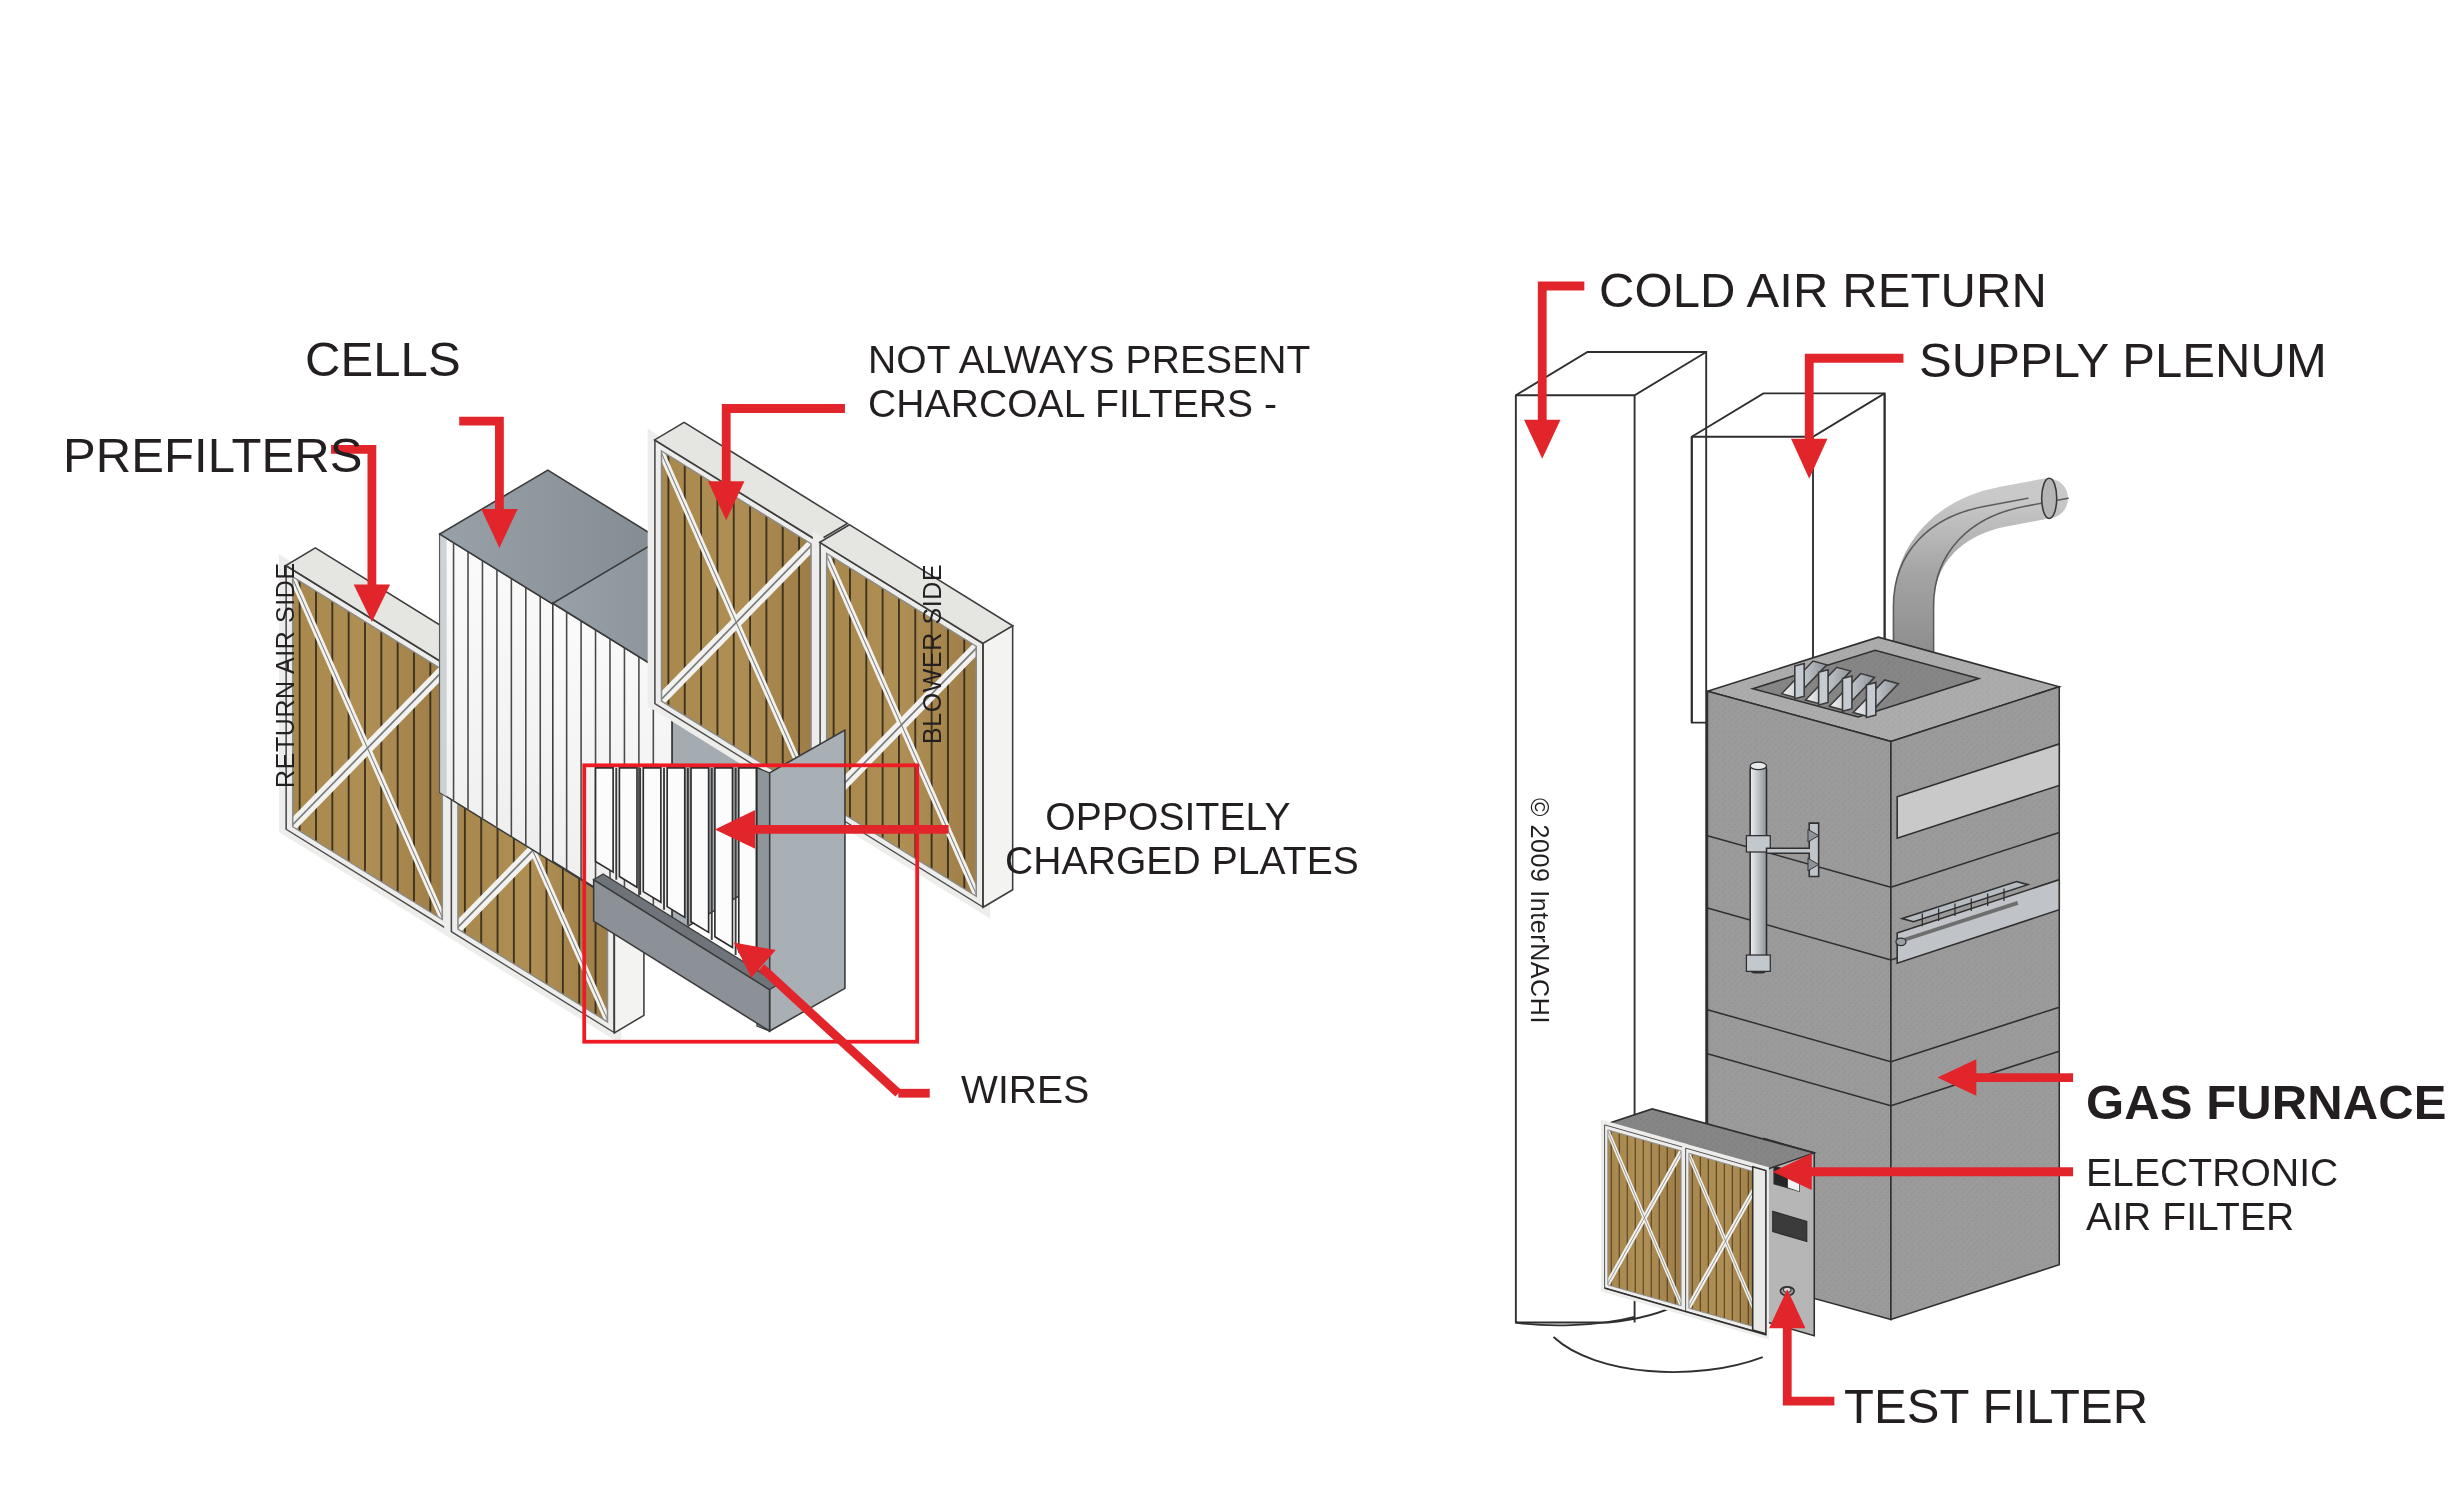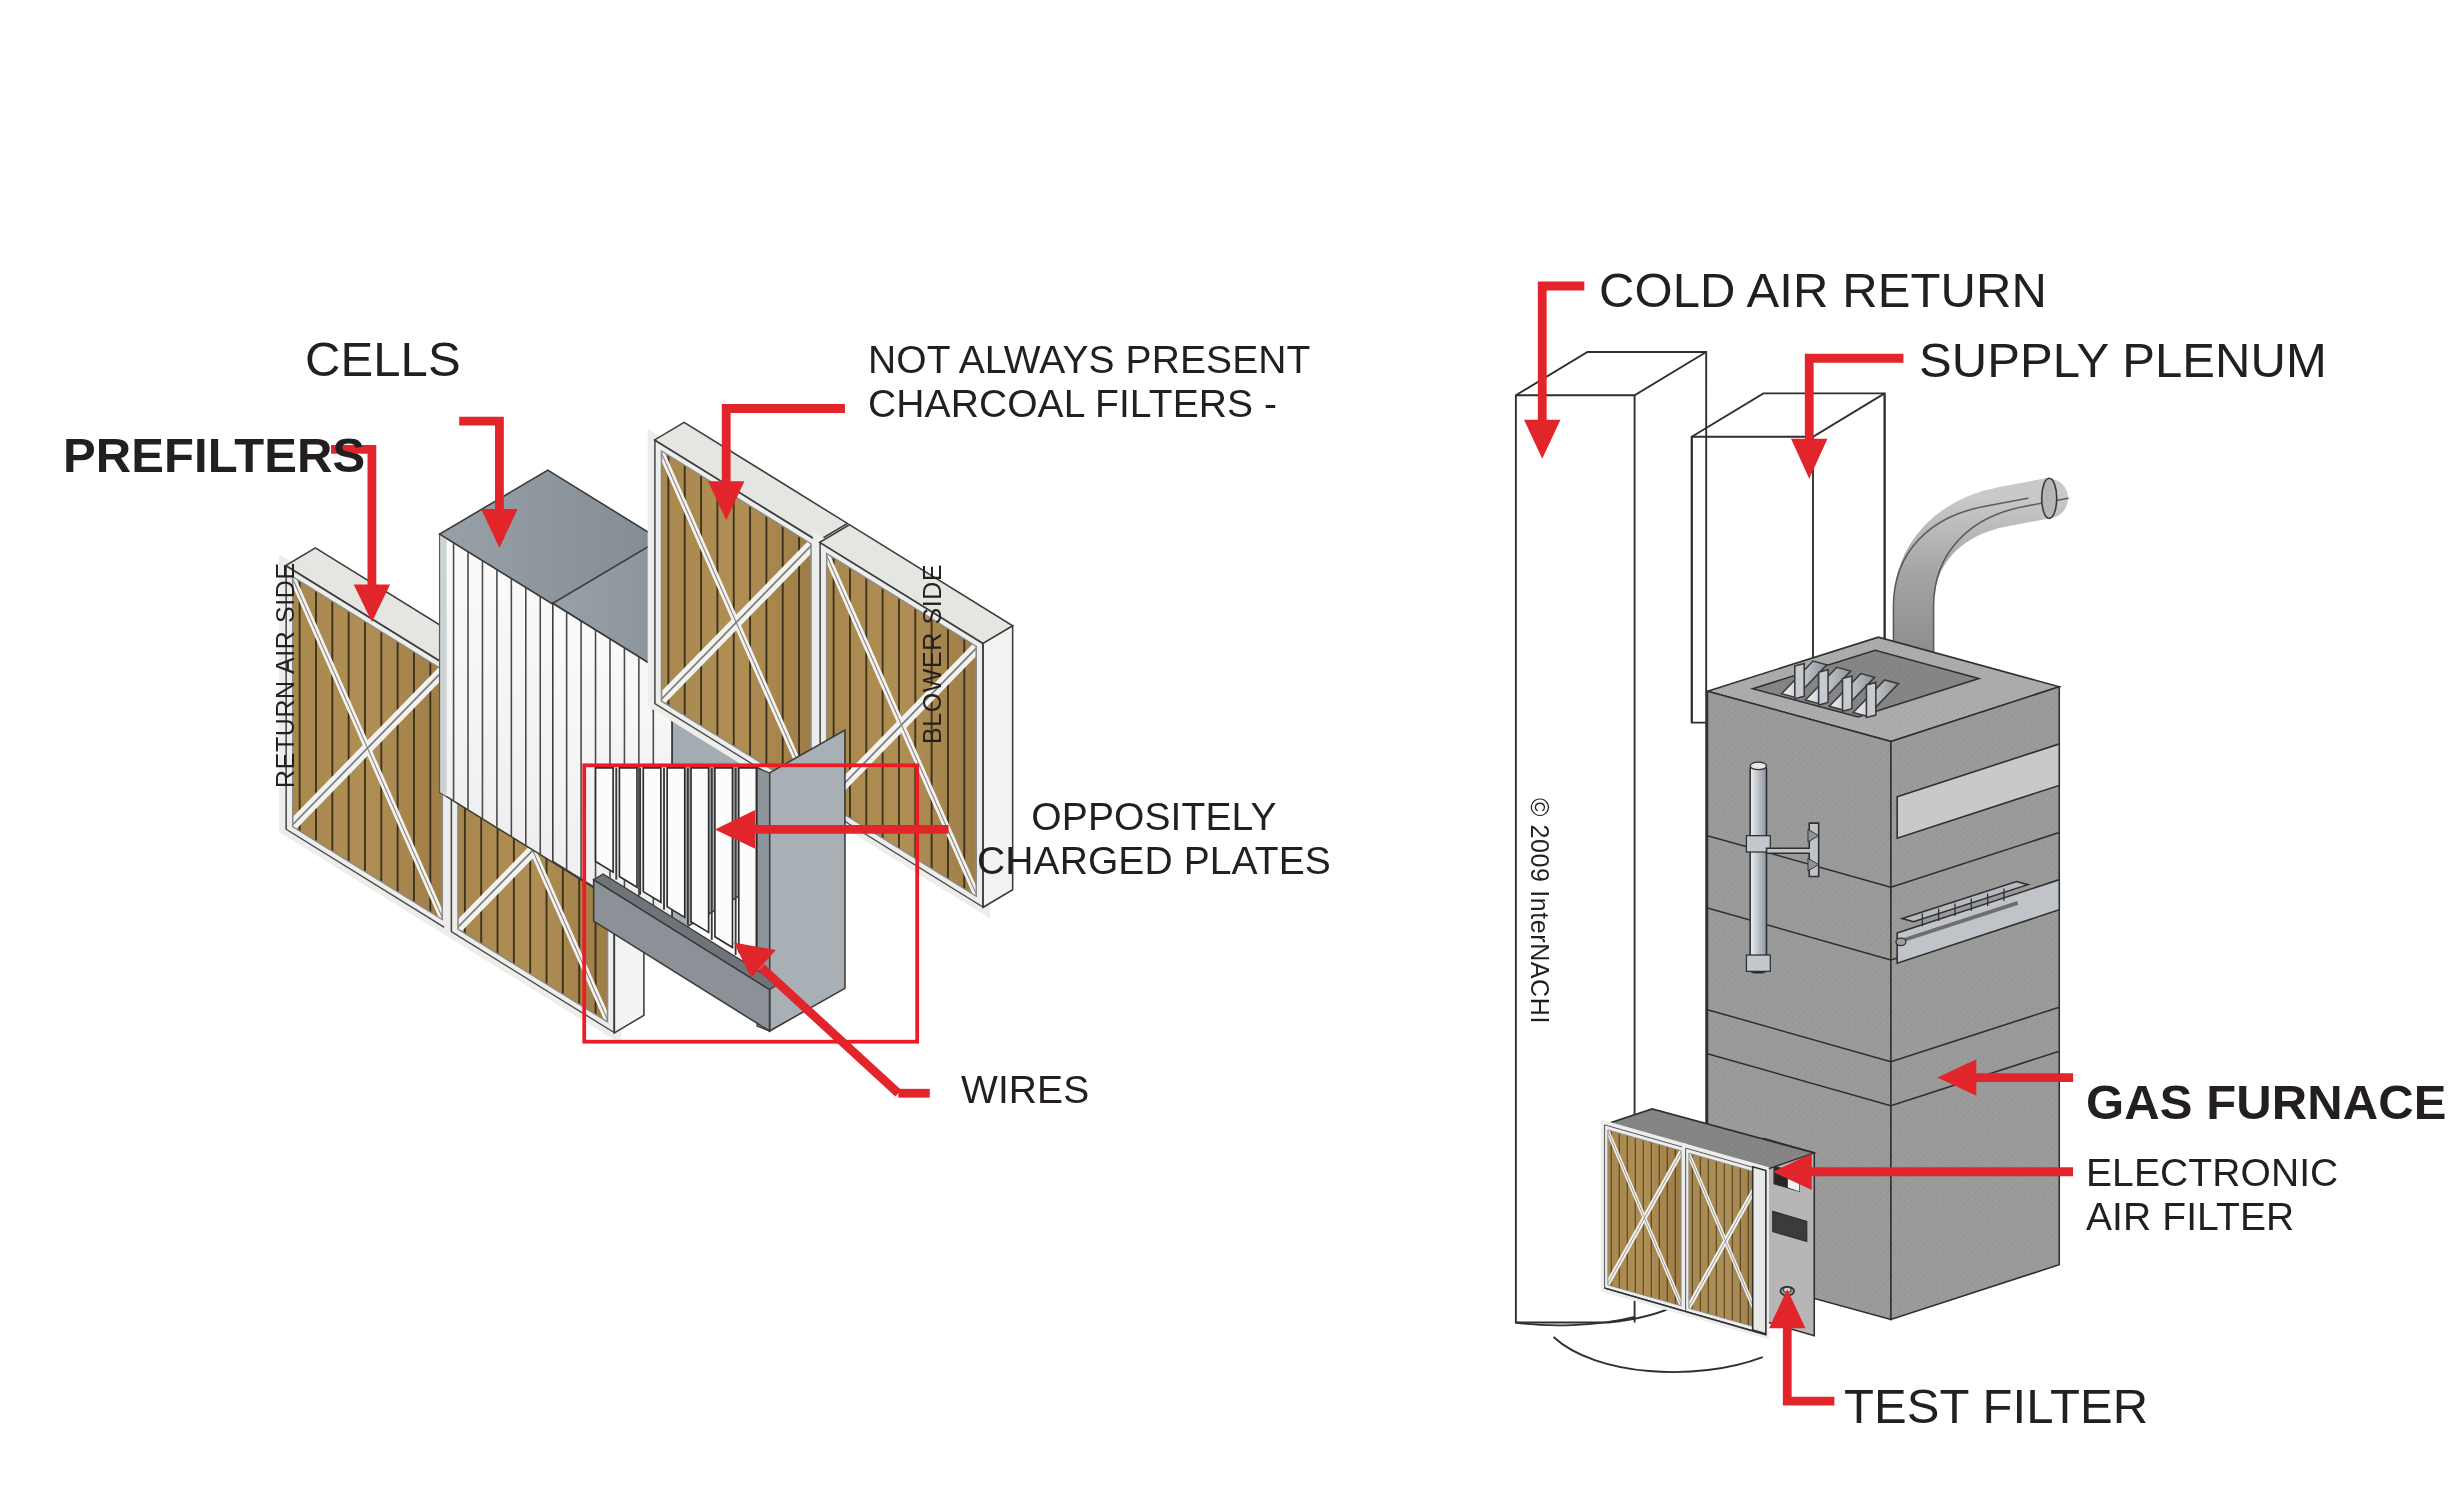--- a/index.html
+++ b/index.html
@@ -407,32 +407,32 @@
         <path d="M2822,1865 L2884,1836 L2884,1894 Z" stroke="none"></path>
       </g>
 
       <g>
         <path d="M2920,2230 L2845,2230 L2845,2110" fill="none"></path>
         <path d="M2845,2052 L2874,2114 L2816,2114 Z" stroke="none"></path>
       </g>
     </g>
   </svg>
 
-  <div class="lbl big" style="left:63px;top:428px;font-weight:bold;">PREFILTERS</div>
+  <div class="lbl big" style="left:63px;top:428px;">PREFILTERS</div>
 
   <div class="lbl big" style="left:305px;top:332px;">CELLS</div>
 
   <div style="position:absolute;left:868px;top:338px;">
     <span class="lbl seg" style="position:static;">NOT ALWAYS PRESENT</span>
     <span class="lbl seg" style="position:static;">CHARCOAL FILTERS -</span>
   </div>
 
   <div style="position:absolute;left:977px;top:795px;">
     <span class="lbl seg" style="position:static;text-align:center;">OPPOSITELY</span>
-    <span class="lbl seg" style="position:static;">CHARGED PLATES</span>
+    <span class="lbl seg" style="position:static;margin-left:28px;">CHARGED PLATES</span>
   </div>
 
   <div style="position:absolute;left:961px;top:1068px;">
     <span class="lbl seg" style="position:static;">WIRES</span>
   </div>
 
   <div class="lbl side" style="left:271px;top:788px;transform:rotate(-90deg);">RETURN AIR SIDE</div>
 
   <div class="lbl side" style="left:918px;top:744px;transform:rotate(-90deg);">BLOWER SIDE</div>
 

